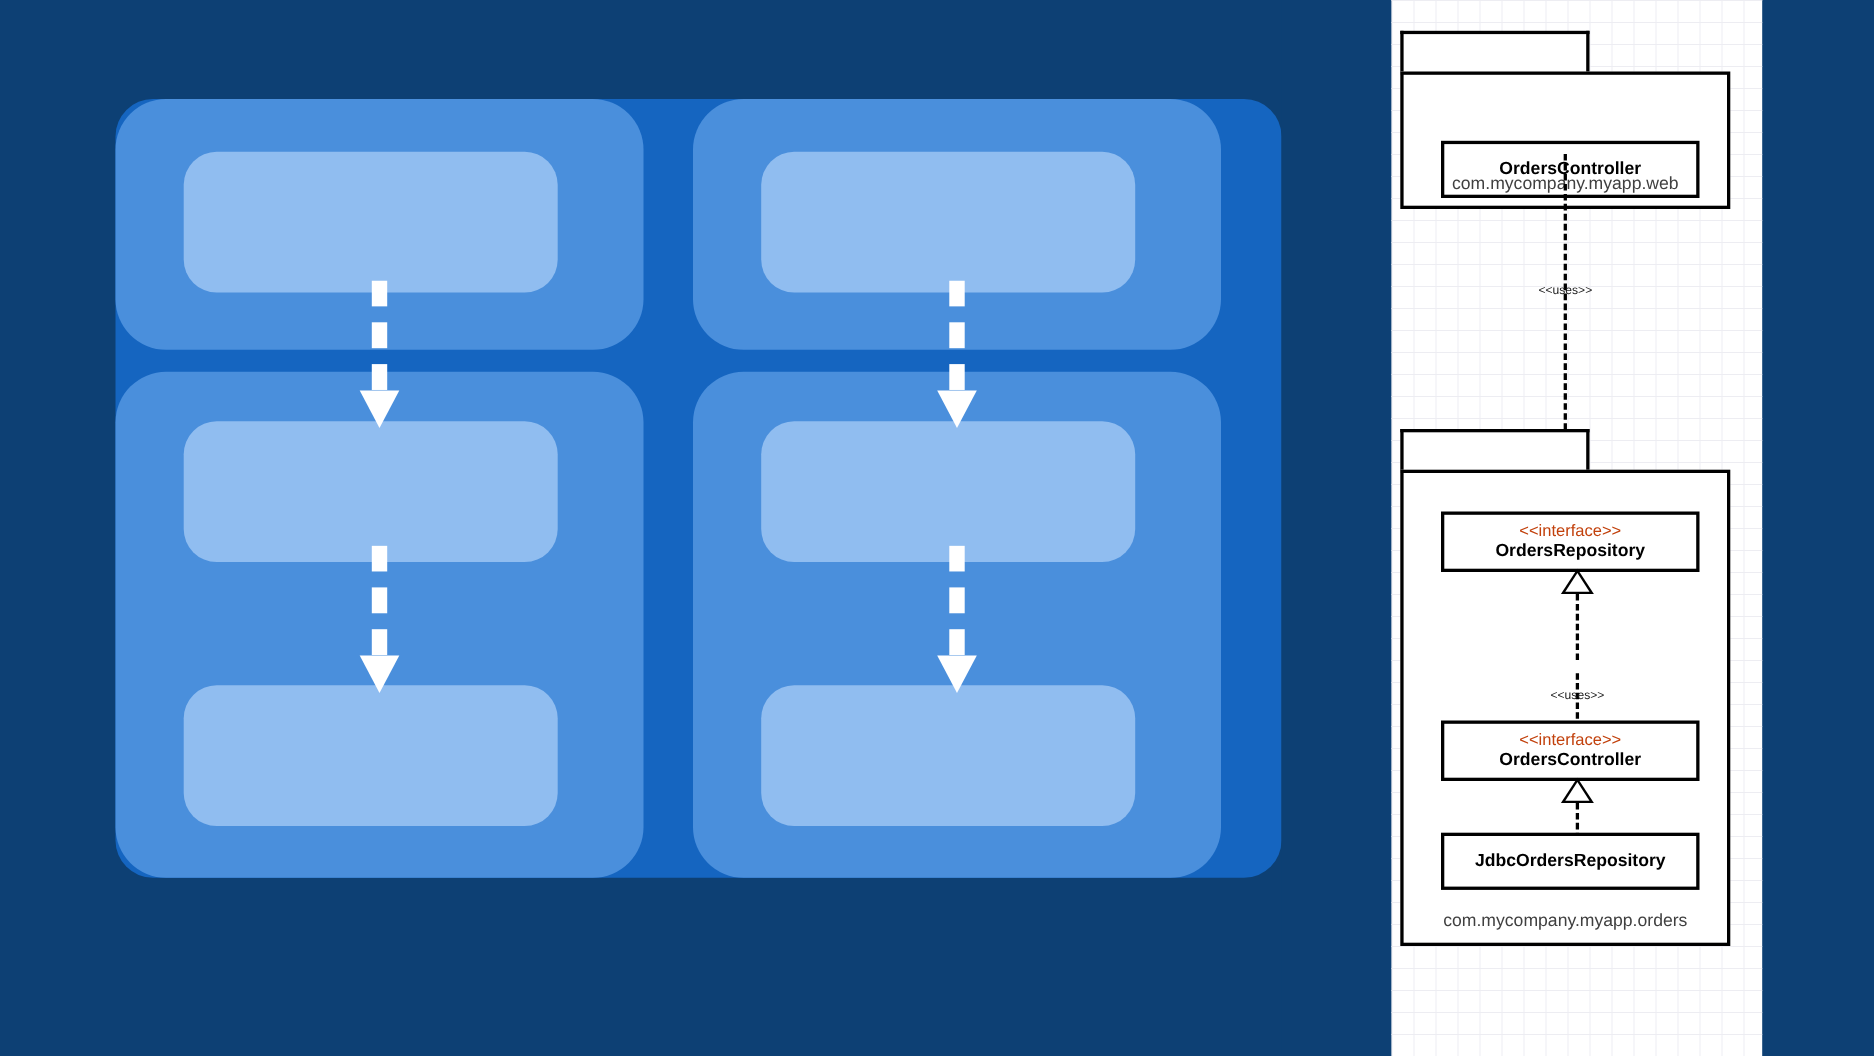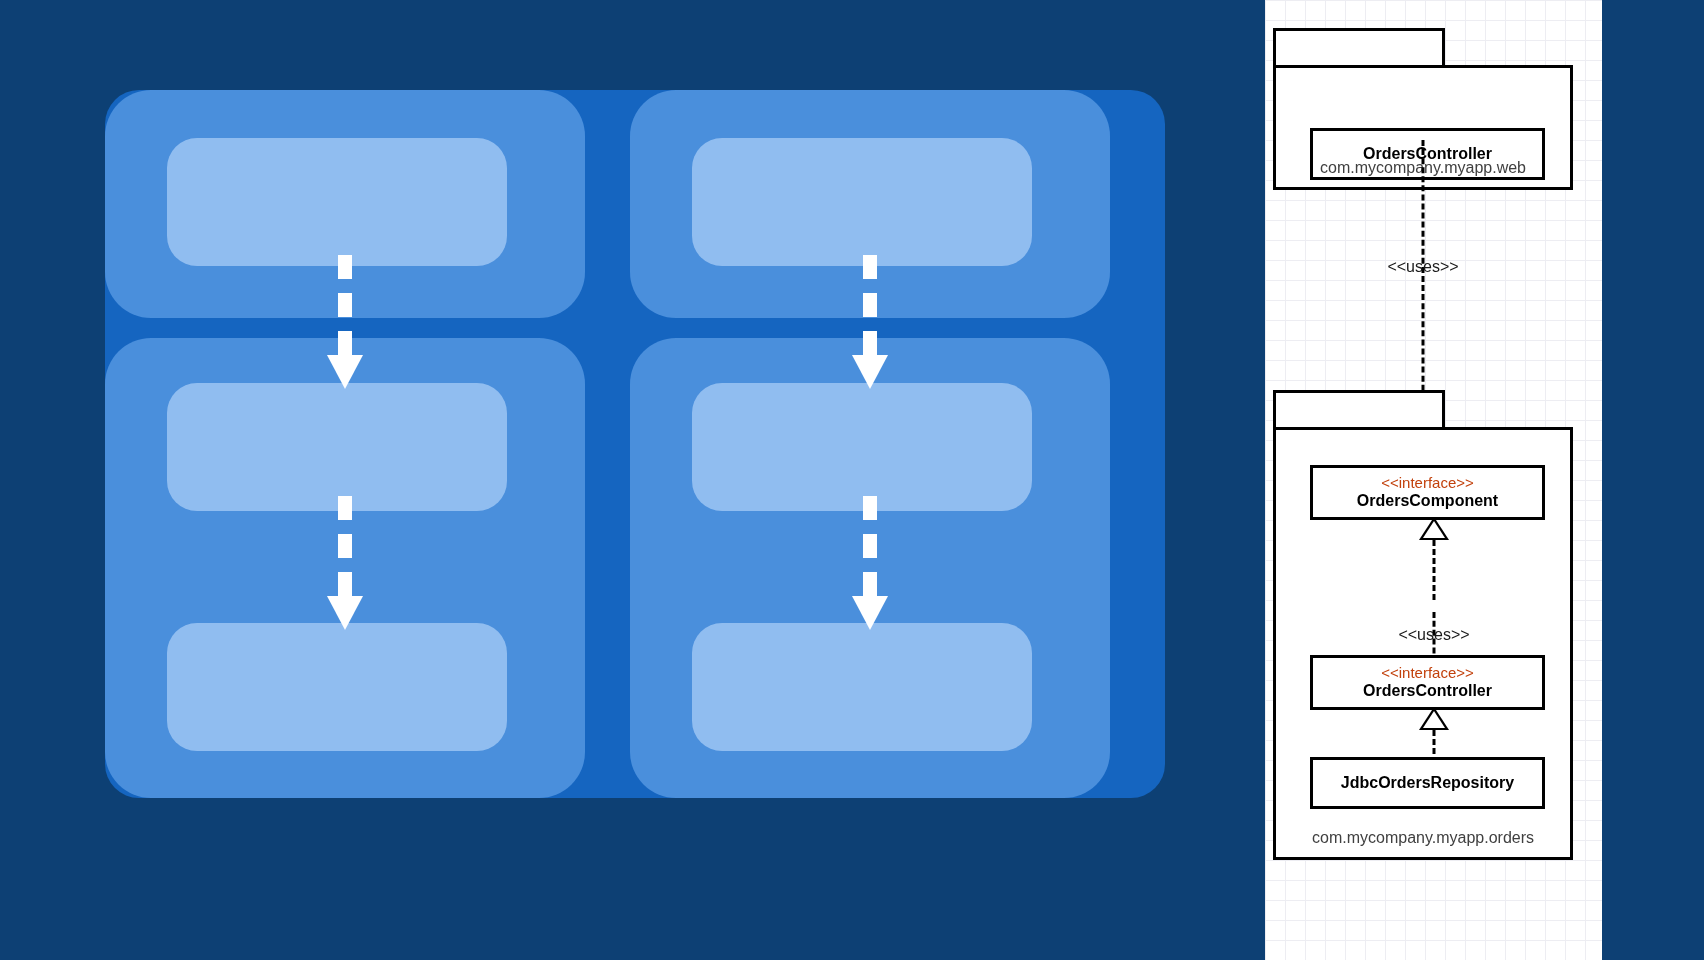--- a/index.html
+++ b/index.html
@@ -140,21 +140,21 @@
   .conn .hollow-tri::after{
     content:""; position:absolute;
     left:-11px; top:4px;
     width:0; height:0;
     border-left:11px solid transparent;
     border-right:11px solid transparent;
     border-bottom:17px solid #fff;
   }
   .conn .lbl{
     position:absolute; left:50%; transform:translateX(-50%);
-    font-size:16px; color:#1a1a1a; white-space:nowrap;
+    font-size:11px; color:#1a1a1a; white-space:nowrap;
     background:transparent;
     text-align:right;
   }
 
   
   #conn-uses-web-orders{ left:8px; top:140px; width:300px; height:312px; }
   #conn-uses-web-orders .dline{ top:0; height:296px; }
   #conn-uses-web-orders .open-arrow{ top:296px; }
   #conn-uses-web-orders .lbl{ top:118px; }
 
@@ -234,21 +234,21 @@
     <div class="open-arrow"></div>
     <div class="lbl">&lt;&lt;uses&gt;&gt;</div>
   </div>
 
   <div class="pkg" id="pkg-orders">
     <div class="pkg-tab"></div>
     <div class="pkg-body">
 
       <div class="cls" id="cls-orders-component">
         <span class="stereo">&lt;&lt;interface&gt;&gt;</span>
-        <span class="cname">OrdersComponent</span>
+        <span class="cname">OrdersRepository</span>
       </div>
 
       <div class="conn" id="conn-real-component">
         <div class="hollow-tri"></div>
         <div class="dline"></div>
       </div>
 
 
       <div class="conn" id="conn-uses-repo">
         <div class="dline"></div>

